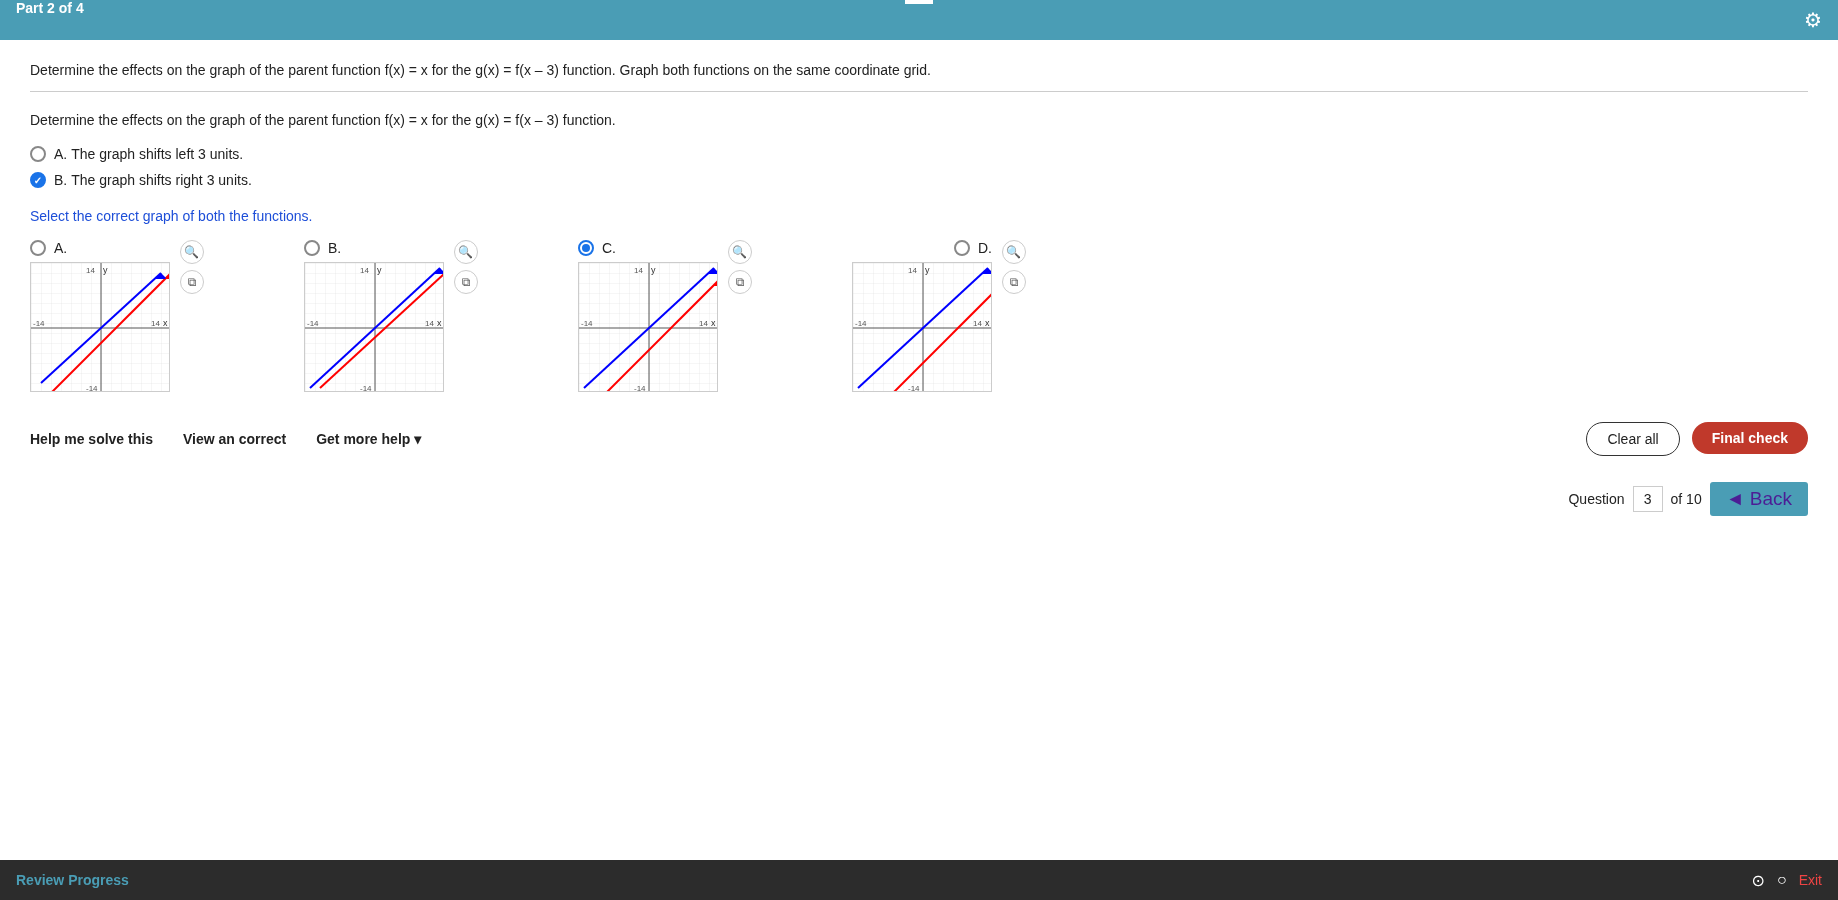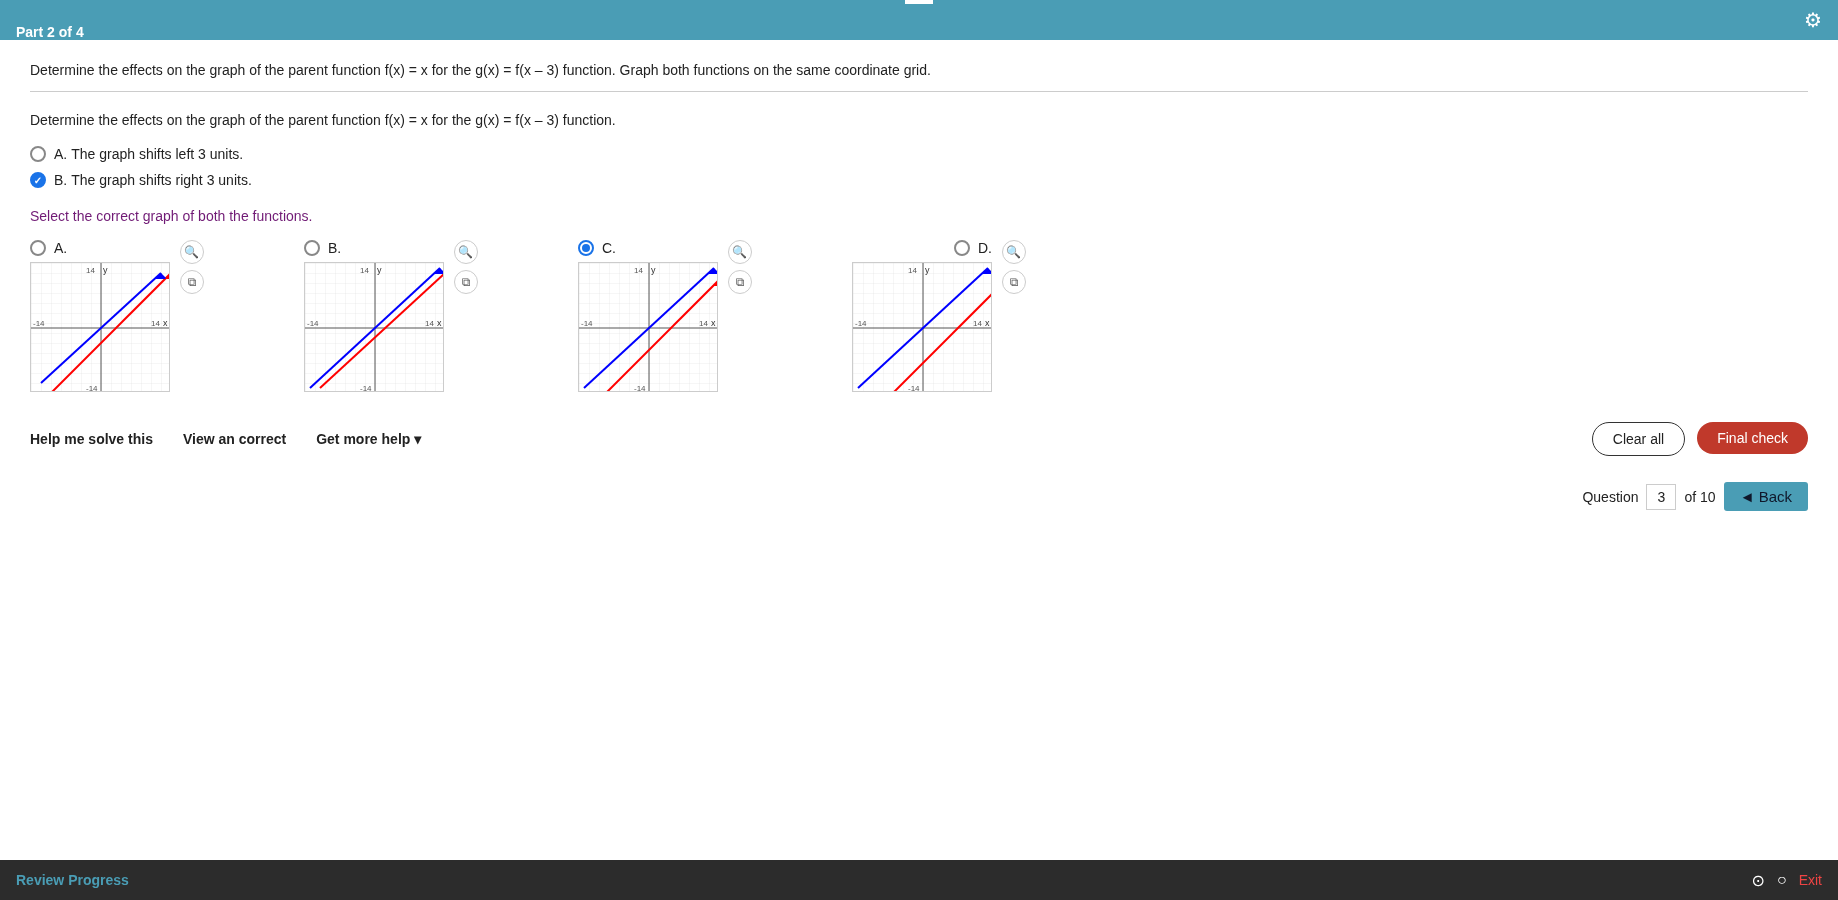--- a/index.html
+++ b/index.html
@@ -8,21 +8,21 @@
       background: #e8e8e8;
       width: 1838px;
       min-height: 900px;
       overflow-x: hidden;
     }
 
     .top-bar {
       background: #4a9db5;
       height: 40px;
       display: flex;
-      align-items: flex-end;
+      align-items: flex-start;
       padding: 0 16px;
       position: relative;
     }
     .top-bar-title {
       color: white;
       font-size: 14px;
       font-weight: bold;
     }
     .top-bar-gear {
       position: absolute;
@@ -80,21 +80,21 @@
     .radio-option {
       display: flex;
       align-items: center;
       margin-bottom: 10px;
       font-size: 14px;
       color: #222;
     }
 
     .select-graph-label {
       font-size: 14px;
-      color: #701a75;
+      color: #1d4ed8;
       margin-bottom: 16px;
     }
 
     .graphs-container {
       display: flex;
       gap: 40px;
       align-items: flex-start;
       margin-bottom: 30px;
       flex-wrap: wrap;
     }
@@ -182,21 +182,21 @@
     }
 
     .final-check-btn {
       background: #c0392b;
       color: white;
       border: none;
       padding: 8px 20px;
       border-radius: 20px;
       font-size: 14px;
       cursor: pointer;
-      font-weight: normal;
+      font-weight: bold;
     }
 
     .bottom-nav {
       display: flex;
       align-items: center;
       justify-content: center;
       margin-top: 16px;
       padding-top: 10px;
     }
 
@@ -212,24 +212,24 @@
     .question-number-box {
       border: 1px solid #ccc;
       padding: 4px 10px;
       font-size: 14px;
       min-width: 30px;
       text-align: center;
     }
 
     .back-btn {
       background: #4a9db5;
-      color: #0f172a;
+      color: #4c1d95;
       border: none;
       padding: 6px 16px;
-      font-size: 15px;
+      font-size: 19px;
       cursor: pointer;
       border-radius: 3px;
       display: flex;
       align-items: center;
       gap: 4px;
     }
 
     .footer-bar {
       background: #2c2c2c;
       height: 40px;

